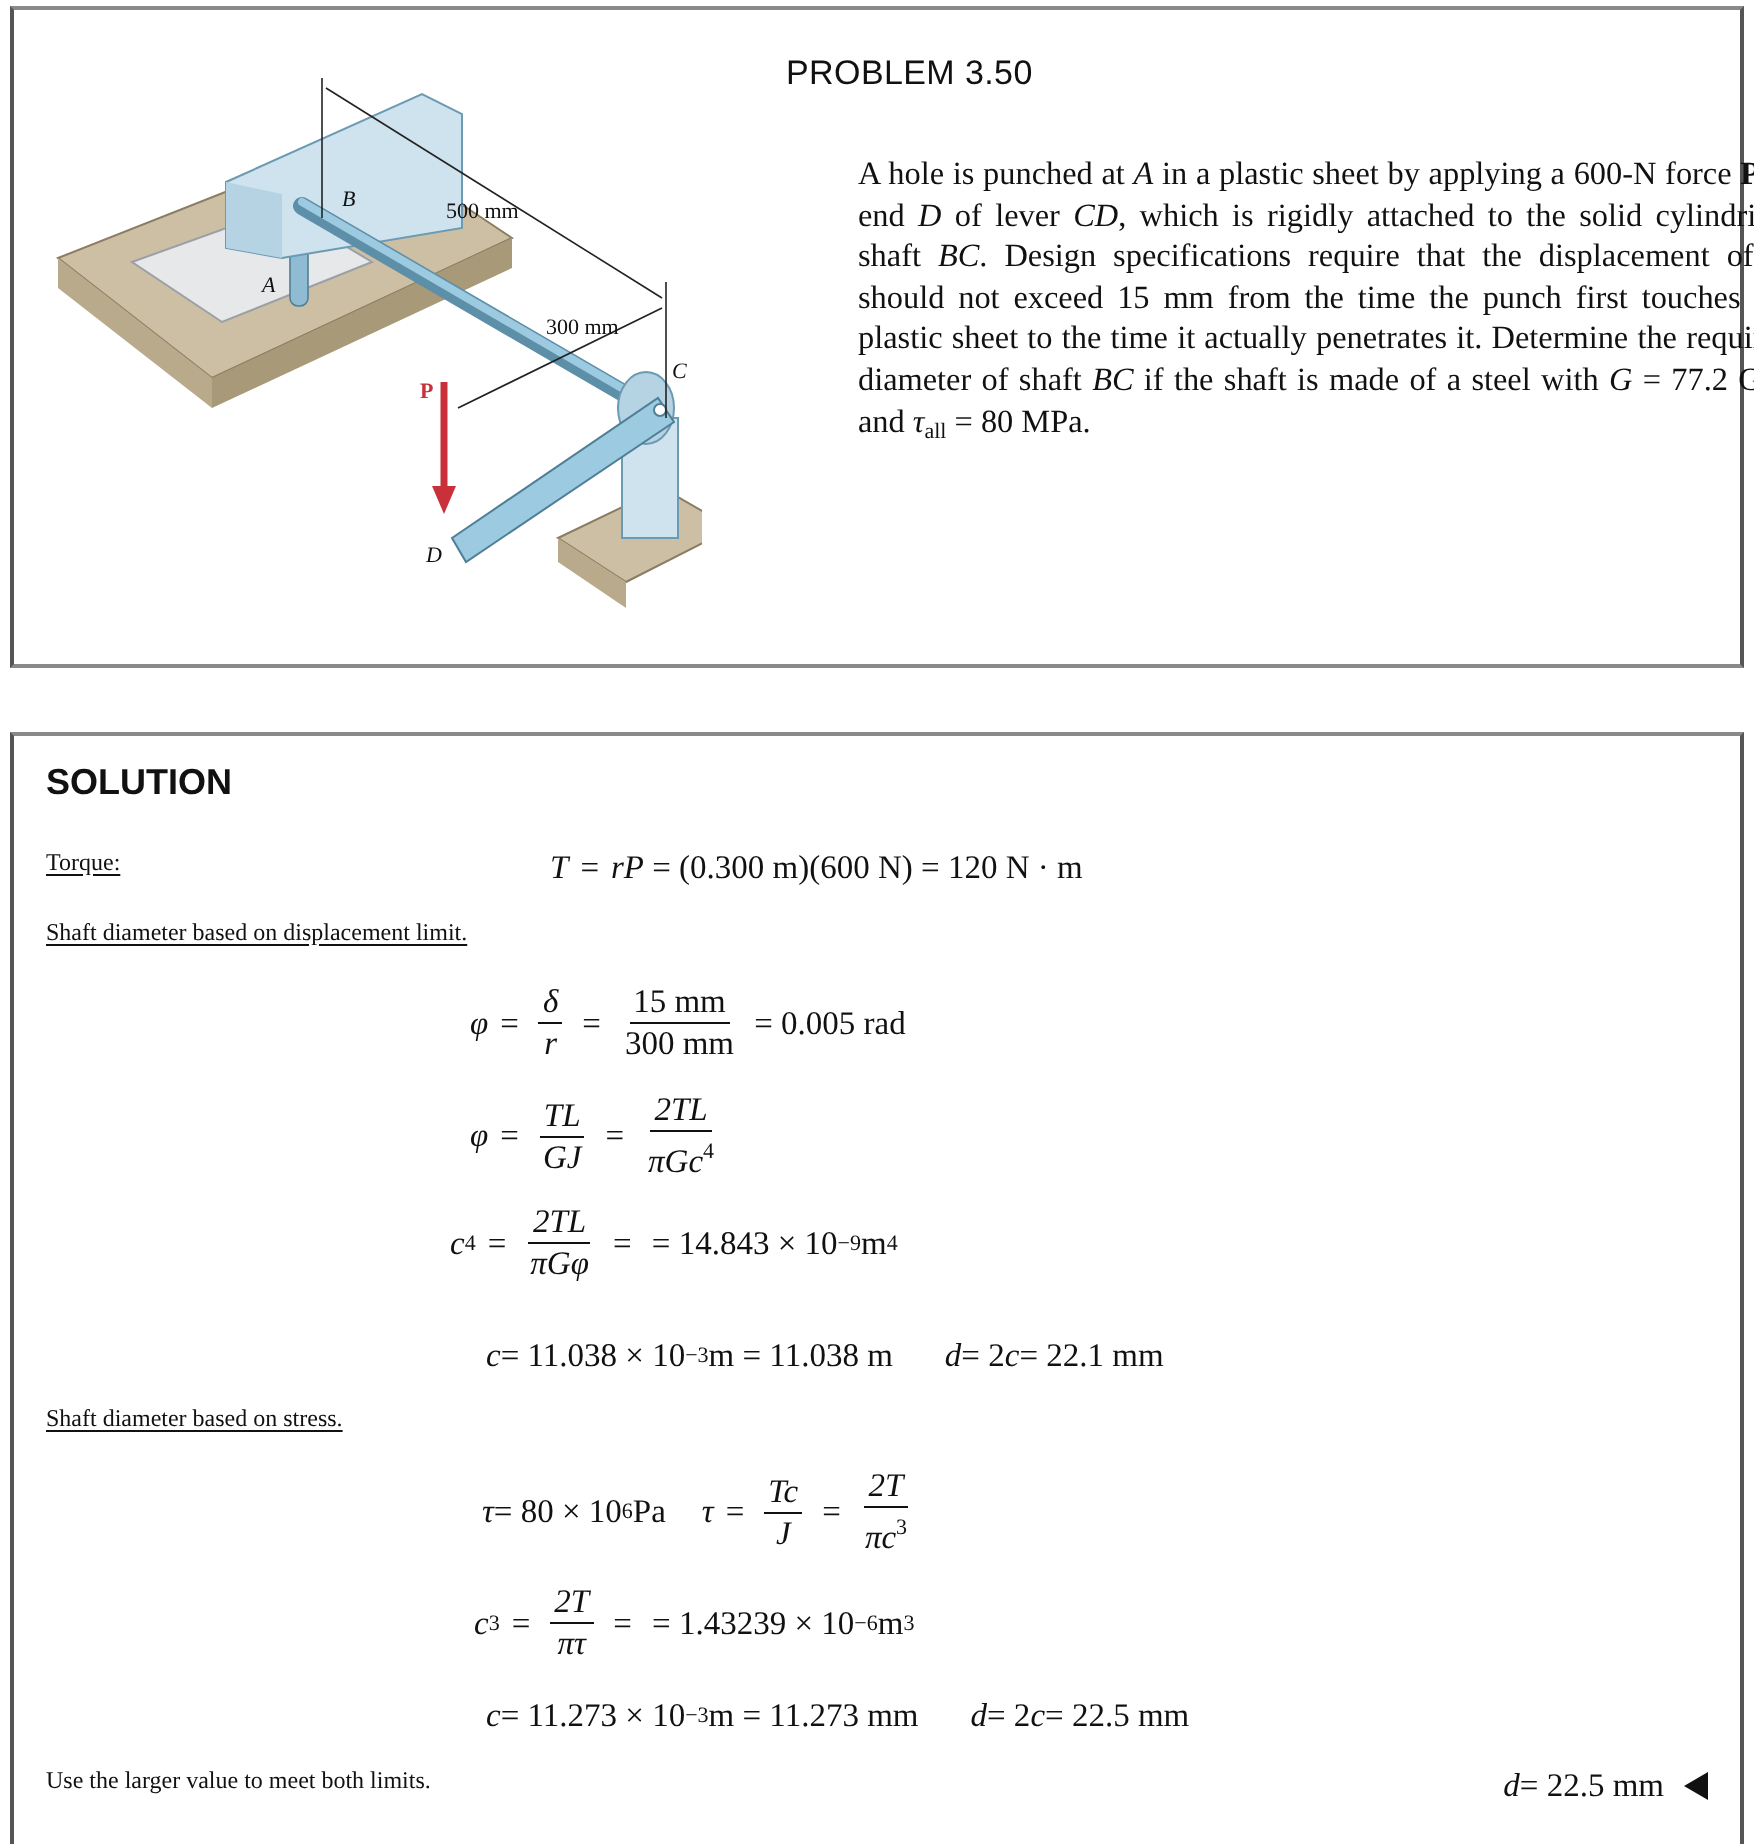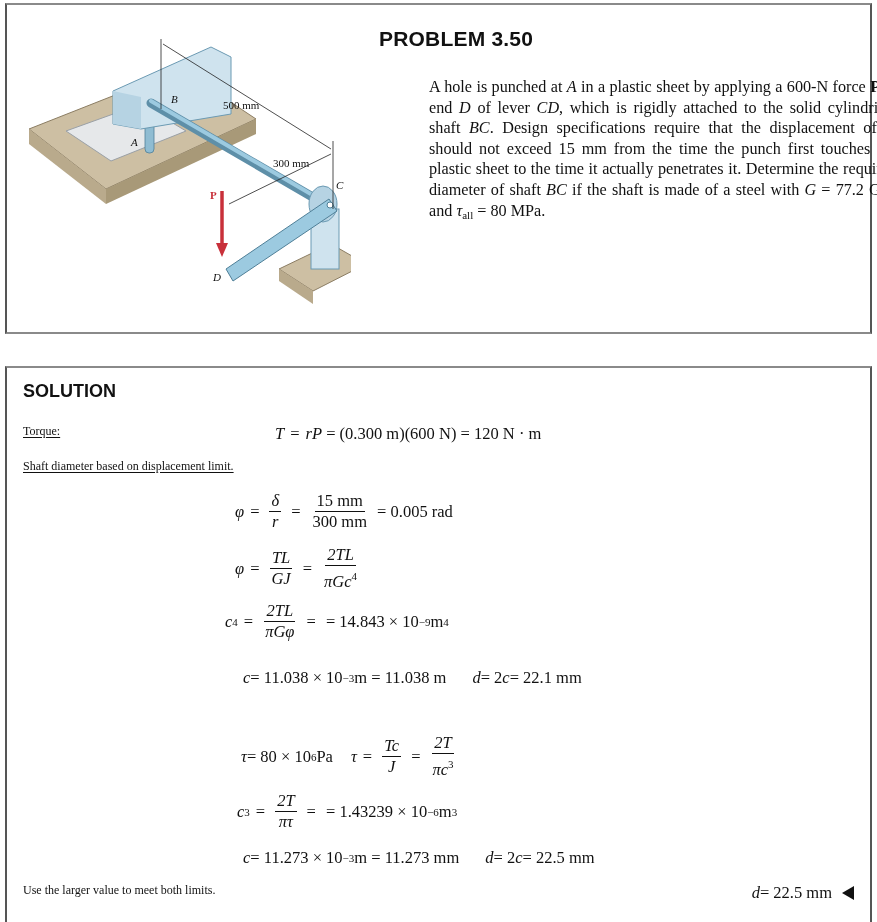--- a/index.html
+++ b/index.html
@@ -13,22 +13,22 @@
     border-left: 2px solid #555;
     border-right: 2px solid #555;
     border-bottom: 2px solid #8a8a8a;
   }
   #problem-box { left: 5px; top: 3px; width: 867px; height: 331px; }
   #solution-box { left: 5px; top: 366px; width: 867px; height: 700px; }
 
   .figure { position: absolute; left: 14px; top: 14px; width: 330px; height: 300px; }
 
   .problem-title {
-    position: absolute; left: 372px; top: 22px;
-    font-family: "Liberation Sans", sans-serif; font-weight: bold; font-size: 21px;
+    position: absolute; left: 386px; top: 22px;
+    font-family: "Liberation Sans", sans-serif; font-weight: normal; font-size: 17px;
     letter-spacing: 0.2px;
   }
   .problem-text {
     position: absolute; left: 386px; top: 72px; width: 468px;
     font-size: 16.2px; line-height: 20.6px; text-align: justify; margin-left: 36px;
   }
   .problem-text i { font-style: italic; }
   .problem-text b { font-weight: bold; }
   sub.small { font-size: 11px; vertical-align: -3px; }
 
@@ -147,20 +147,21 @@
       <span> = 11.038 × 10</span>
       <sup>−3</sup>
       <span> m = 11.038 m</span>
     <span style="display:inline-block;width:26px;"></span>
     <i>d</i>
       <span> = 2</span>
       <i>c</i>
       <span> = 22.1 mm</span>
   </div>
 
+  <div class="stext ul" style="left:16px; top:334px;">Shaft diameter based on stress.</div>
 
   <div class="math" style="left:234px; top:366px;">
     <i>τ</i>
       <span> = 80 × 10</span>
       <sup>6</sup>
       <span> Pa</span>
     <span style="display:inline-block;width:18px;"></span>
     <i>τ</i>
       <span class="op">=</span>
     <span class="frac">

